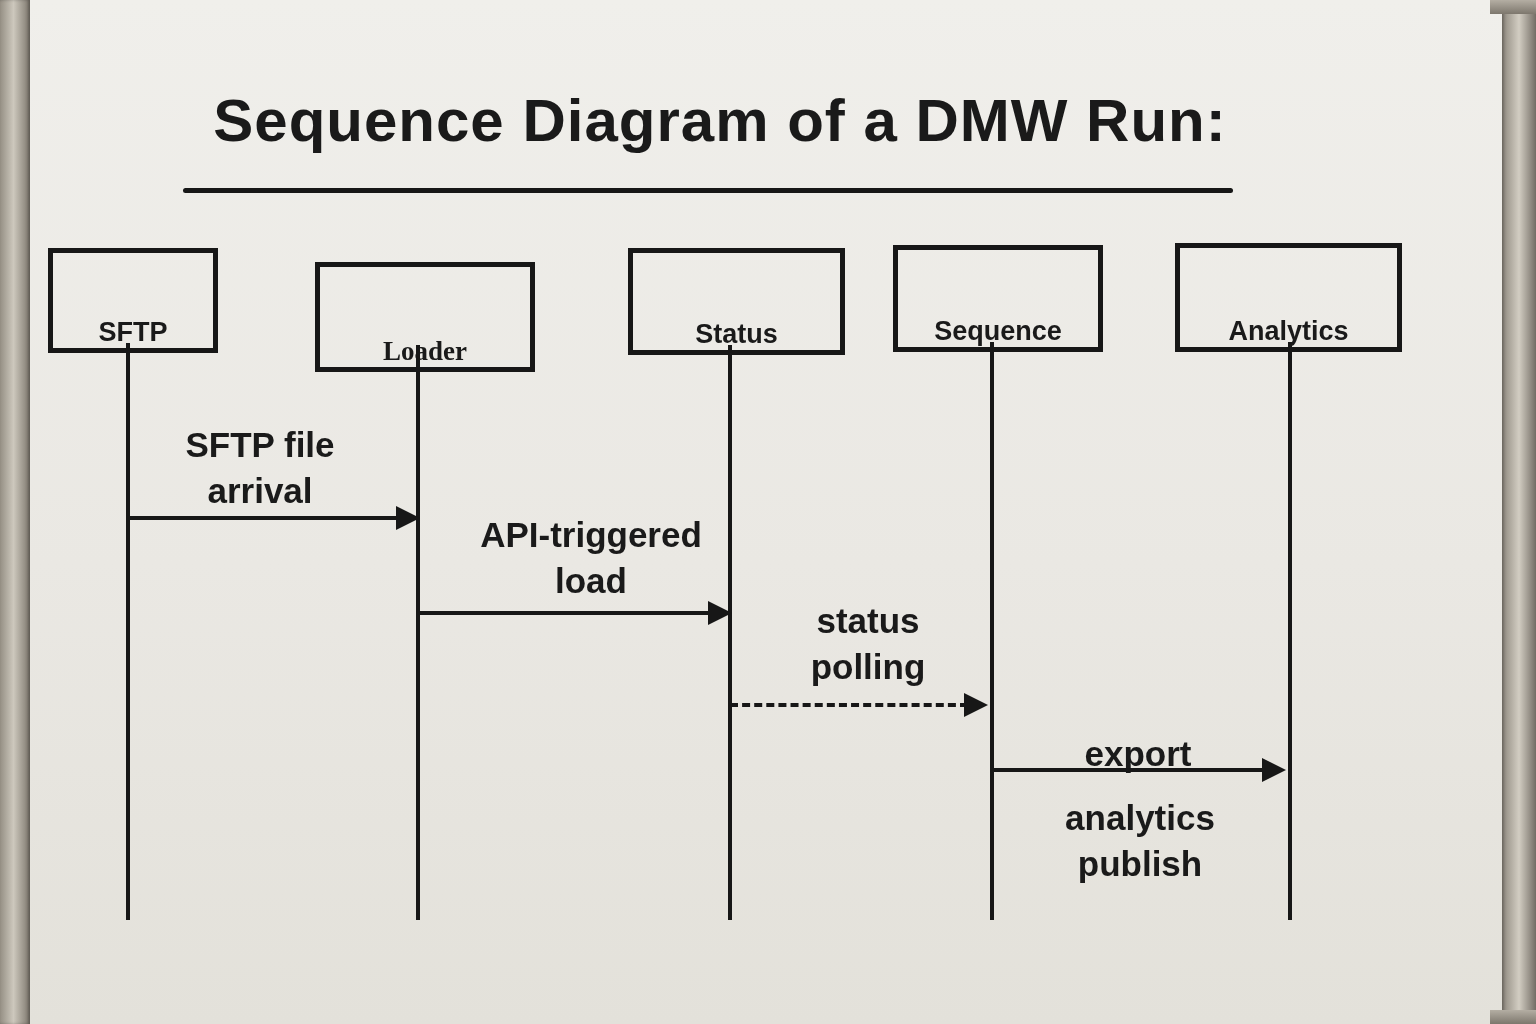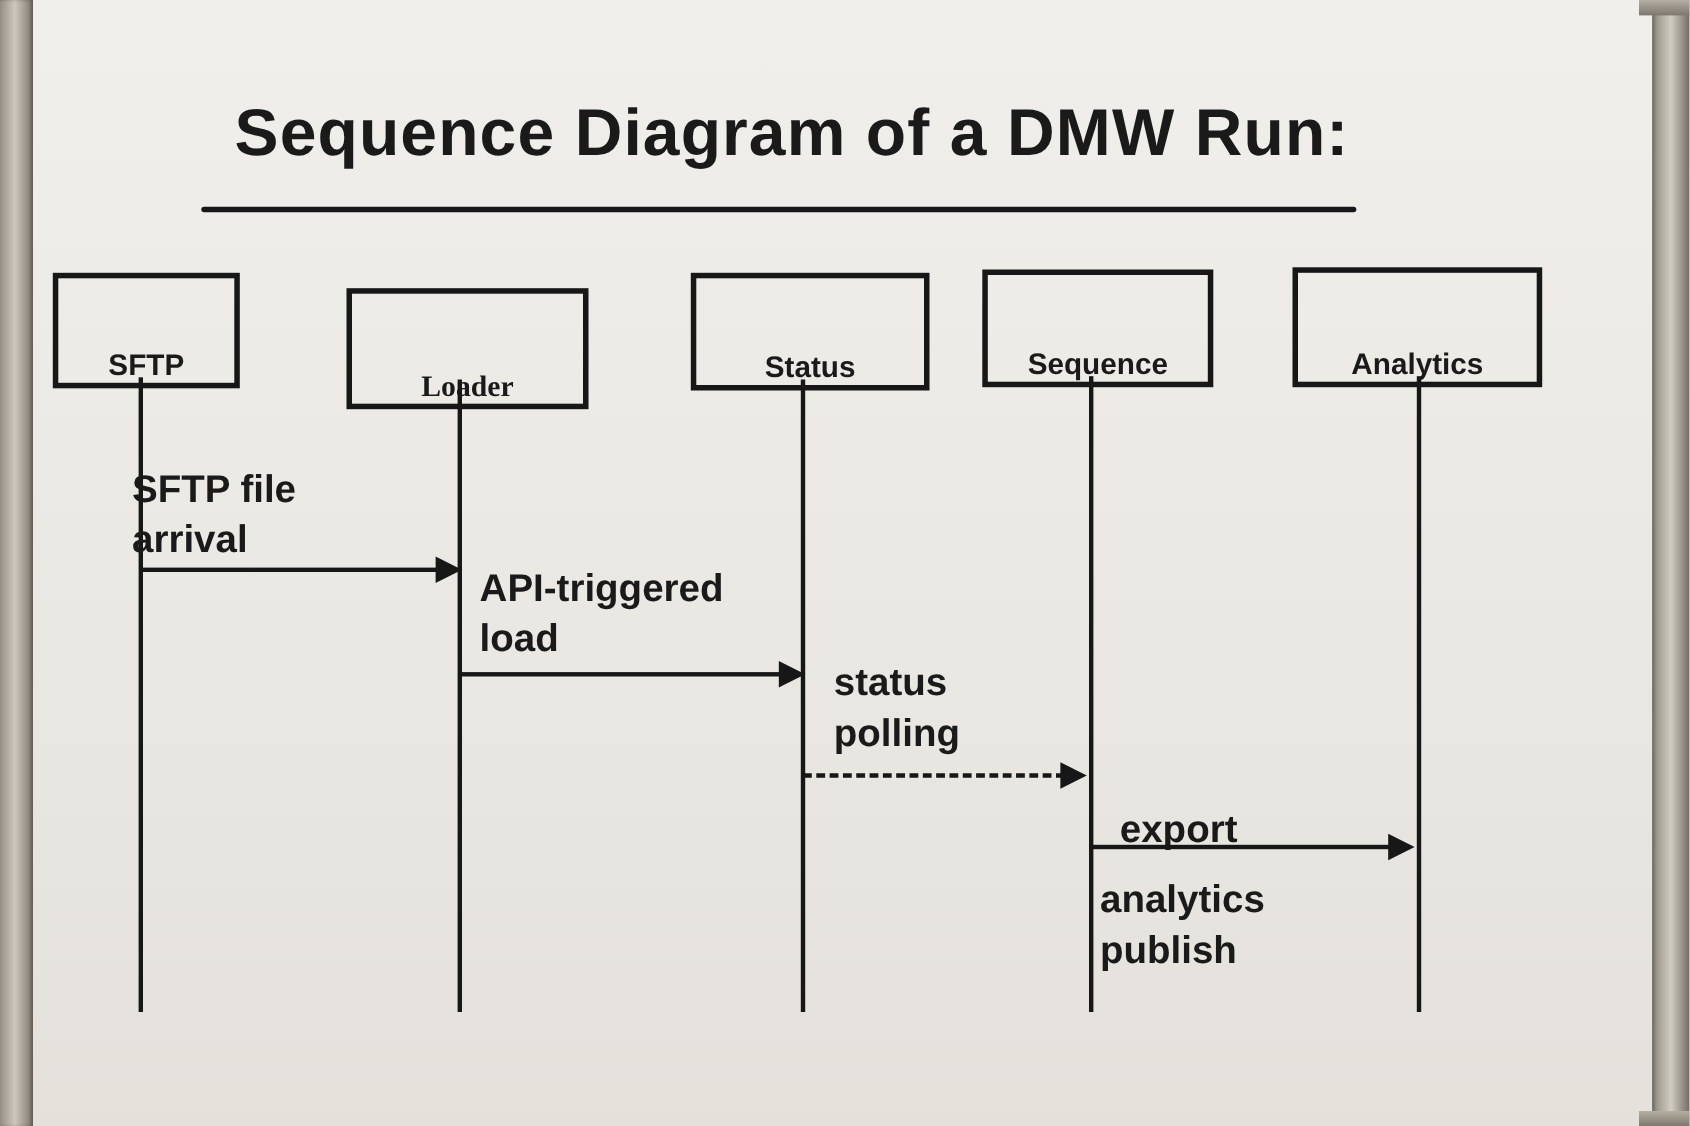--- a/index.html
+++ b/index.html
@@ -86,20 +86,21 @@
     width: 0; height: 0;
     border-top: 12px solid transparent;
     border-bottom: 12px solid transparent;
     border-left: 24px solid #171717;
   }
 
   .msg-label {
     position: absolute;
     font-size: 35px;
     font-weight: bold;
+    text-align: center;
     line-height: 1.3;
   }
   .msg-label .line { display: block; }
 </style>
 </head>
 <body>
 
 <div id="board">
 
   <div class="rail left"></div>

